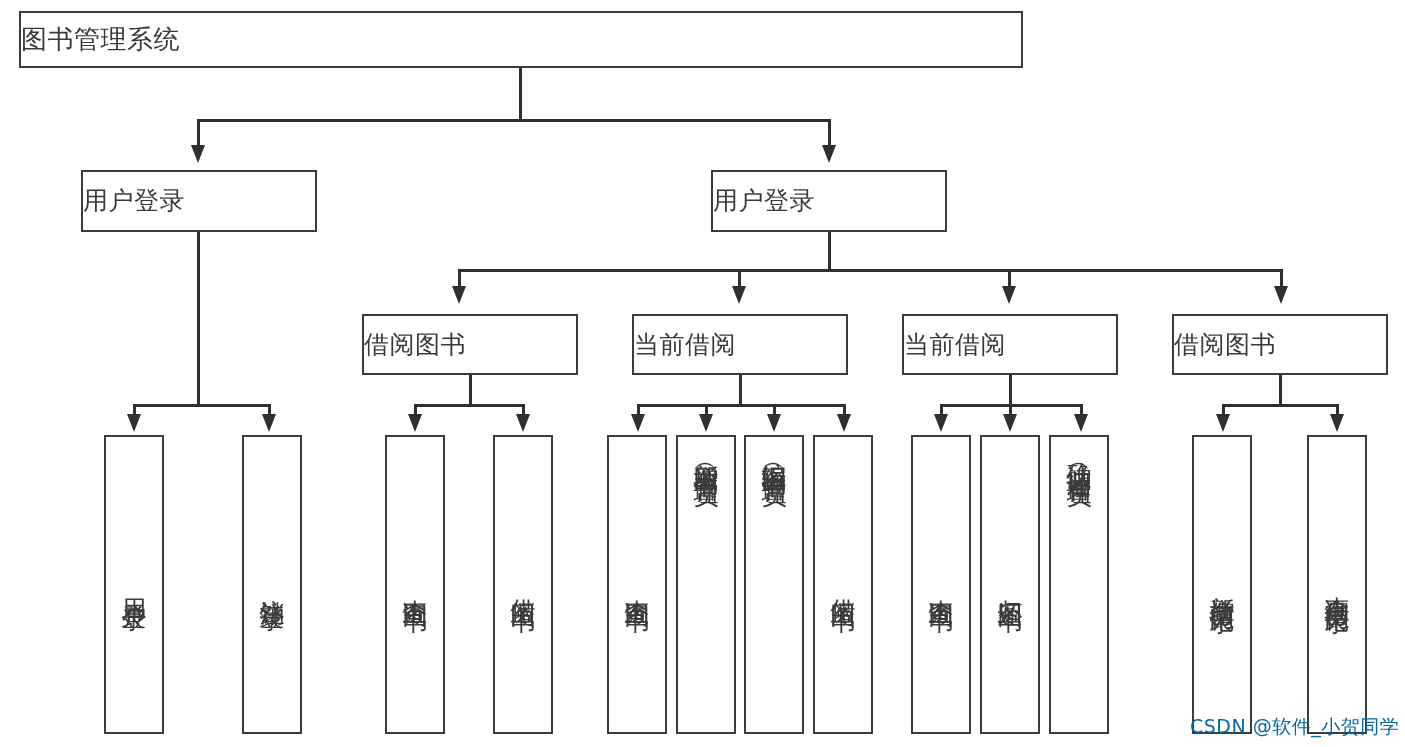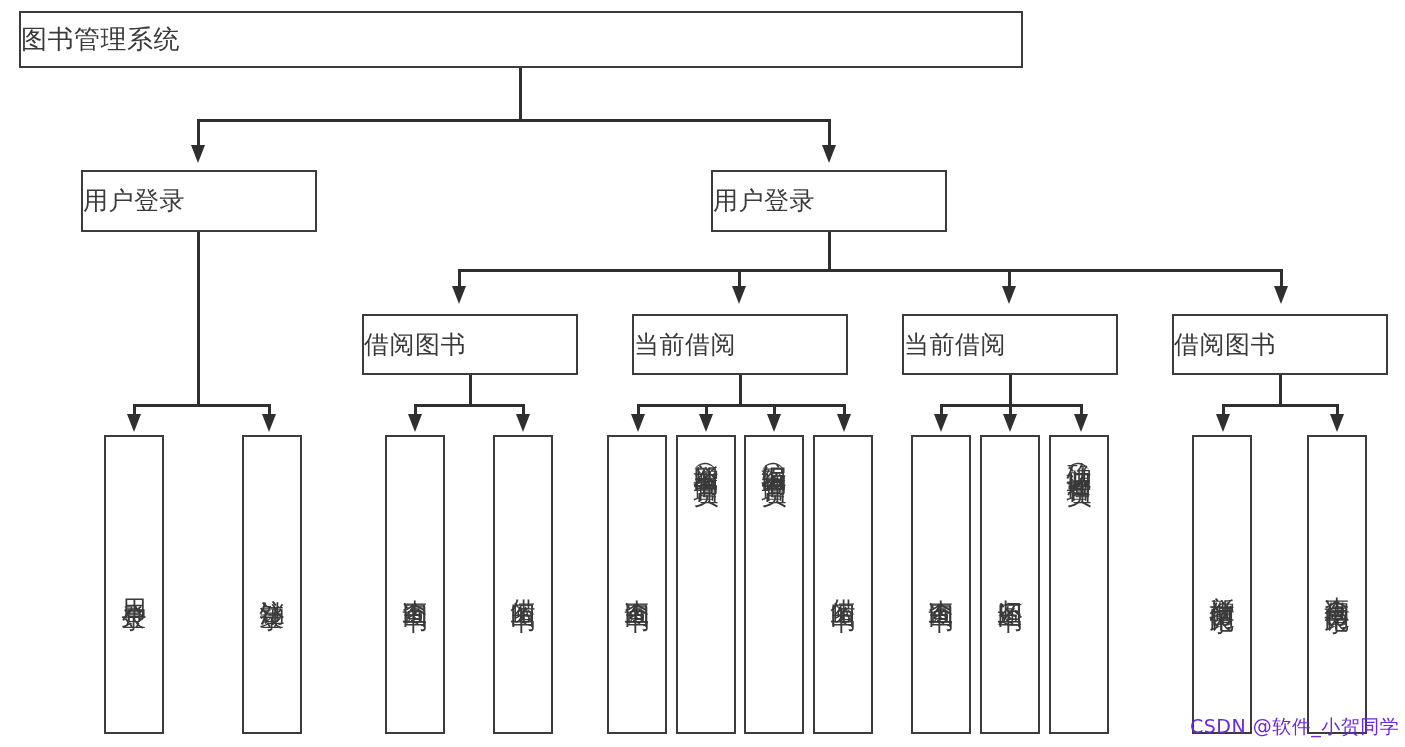--- a/index.html
+++ b/index.html
@@ -69,21 +69,21 @@
   .arrow {
     position: absolute;
     width: 0;
     height: 0;
     border-left: 7px solid transparent;
     border-right: 7px solid transparent;
     border-top: 18px solid #2f2f2f;
   }
   #watermark {
     position: absolute;
-    color: #6d28d9;
+    color: #0369a1;
     font-size: 19px;
     white-space: nowrap;
     letter-spacing: 0.5px;
   }
 </style>
 </head>
 <body>
 
 <div id="canvas">
 

